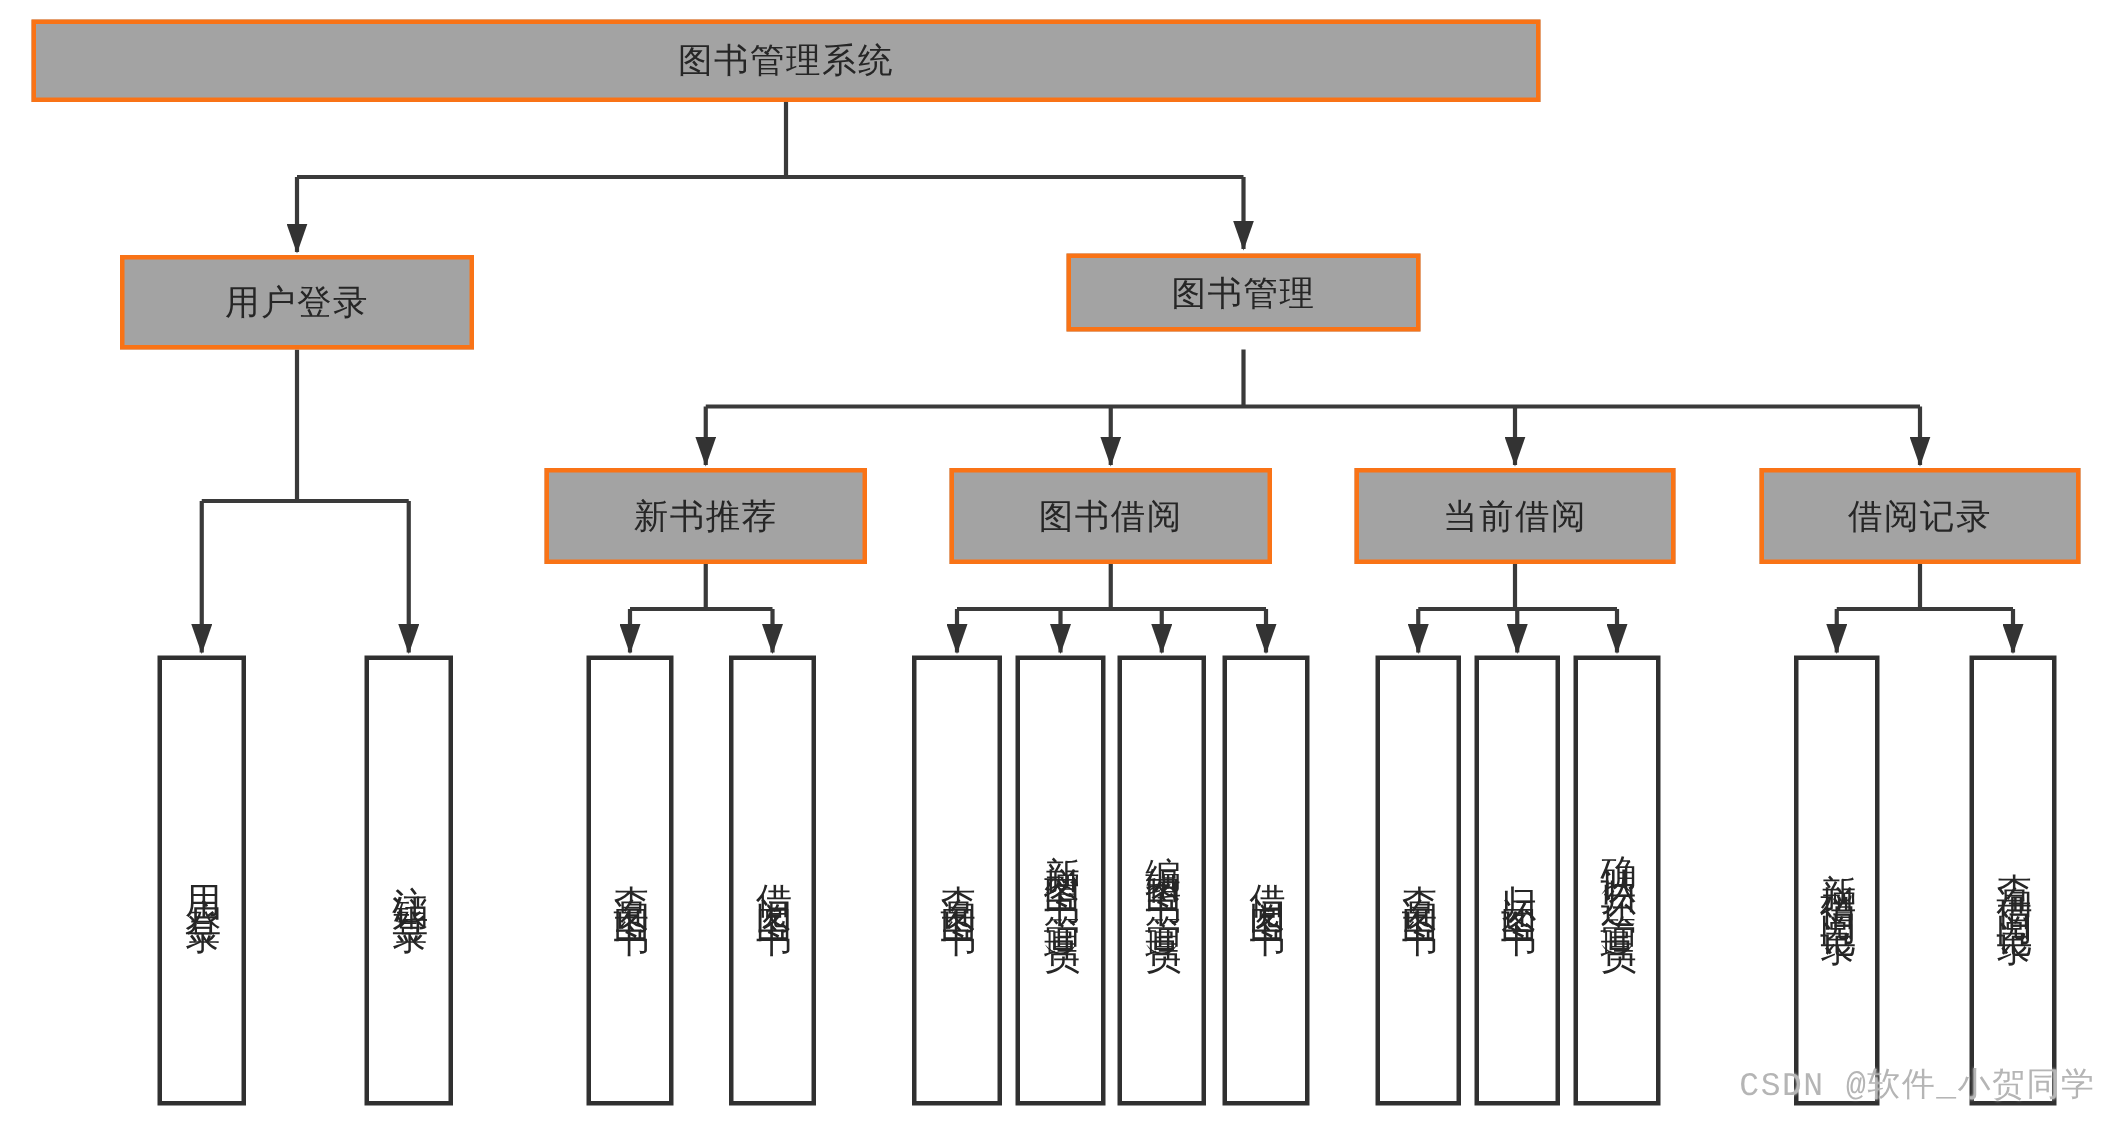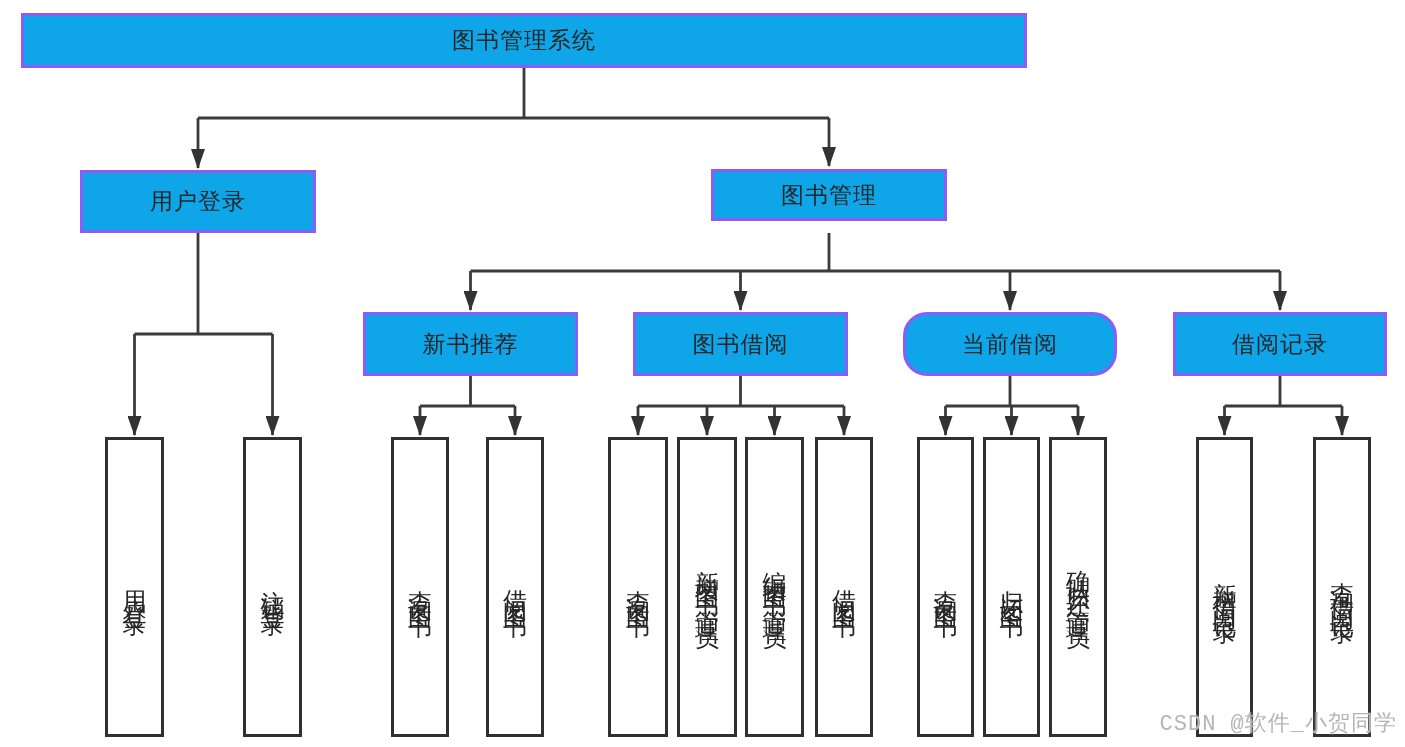--- a/index.html
+++ b/index.html
@@ -17,22 +17,22 @@
   }
   .connectors {
     position: absolute;
     left: 0; top: 0;
     width: 1405px;
     height: 747px;
   }
   .node {
     position: absolute;
     box-sizing: border-box;
-    border: 3px solid #8b5cf6;
-    background: #0ea5e9;
+    border: 3px solid #f97316;
+    background: #a3a3a3;
     display: flex;
     align-items: center;
     justify-content: center;
     font-size: 23px;
     color: #262626;
     letter-spacing: 1px;
     z-index: 2;
   }
   .leaf {
     position: absolute;
@@ -122,21 +122,21 @@
     <line x1="1342" y1="406" x2="1342" y2="435" stroke="#3a3a3a" stroke-width="2.8" marker-end="url(#arrow)"></line>
   </svg>
 
   <div class="node" style="left:21px; top:13px; width:1006px; height:55px;">图书管理系统</div>
 
   <div class="node" style="left:80px; top:170px; width:236px; height:63px;">用户登录</div>
   <div class="node" style="left:711px; top:169px; width:236px; height:52px;">图书管理</div>
 
   <div class="node" style="left:363px; top:312px; width:215px; height:64px;">新书推荐</div>
   <div class="node" style="left:633px; top:312px; width:215px; height:64px;text-align:center;">图书借阅</div>
-  <div class="node" style="left:903px; top:312px; width:214px; height:64px;border-radius:24px;">当前借阅</div>
+  <div class="node" style="left:903px; top:312px; width:214px; height:64px;">当前借阅</div>
   <div class="node" style="left:1173px; top:312px; width:214px; height:64px;">借阅记录</div>
 
   <div class="leaf" style="left:105px; width:59px;">
     <span>用户登录</span>
   </div>
   <div class="leaf" style="left:243px; width:59px;">
     <span>注销登录</span>
   </div>
 
   <div class="leaf" style="left:391px; width:58px;">

